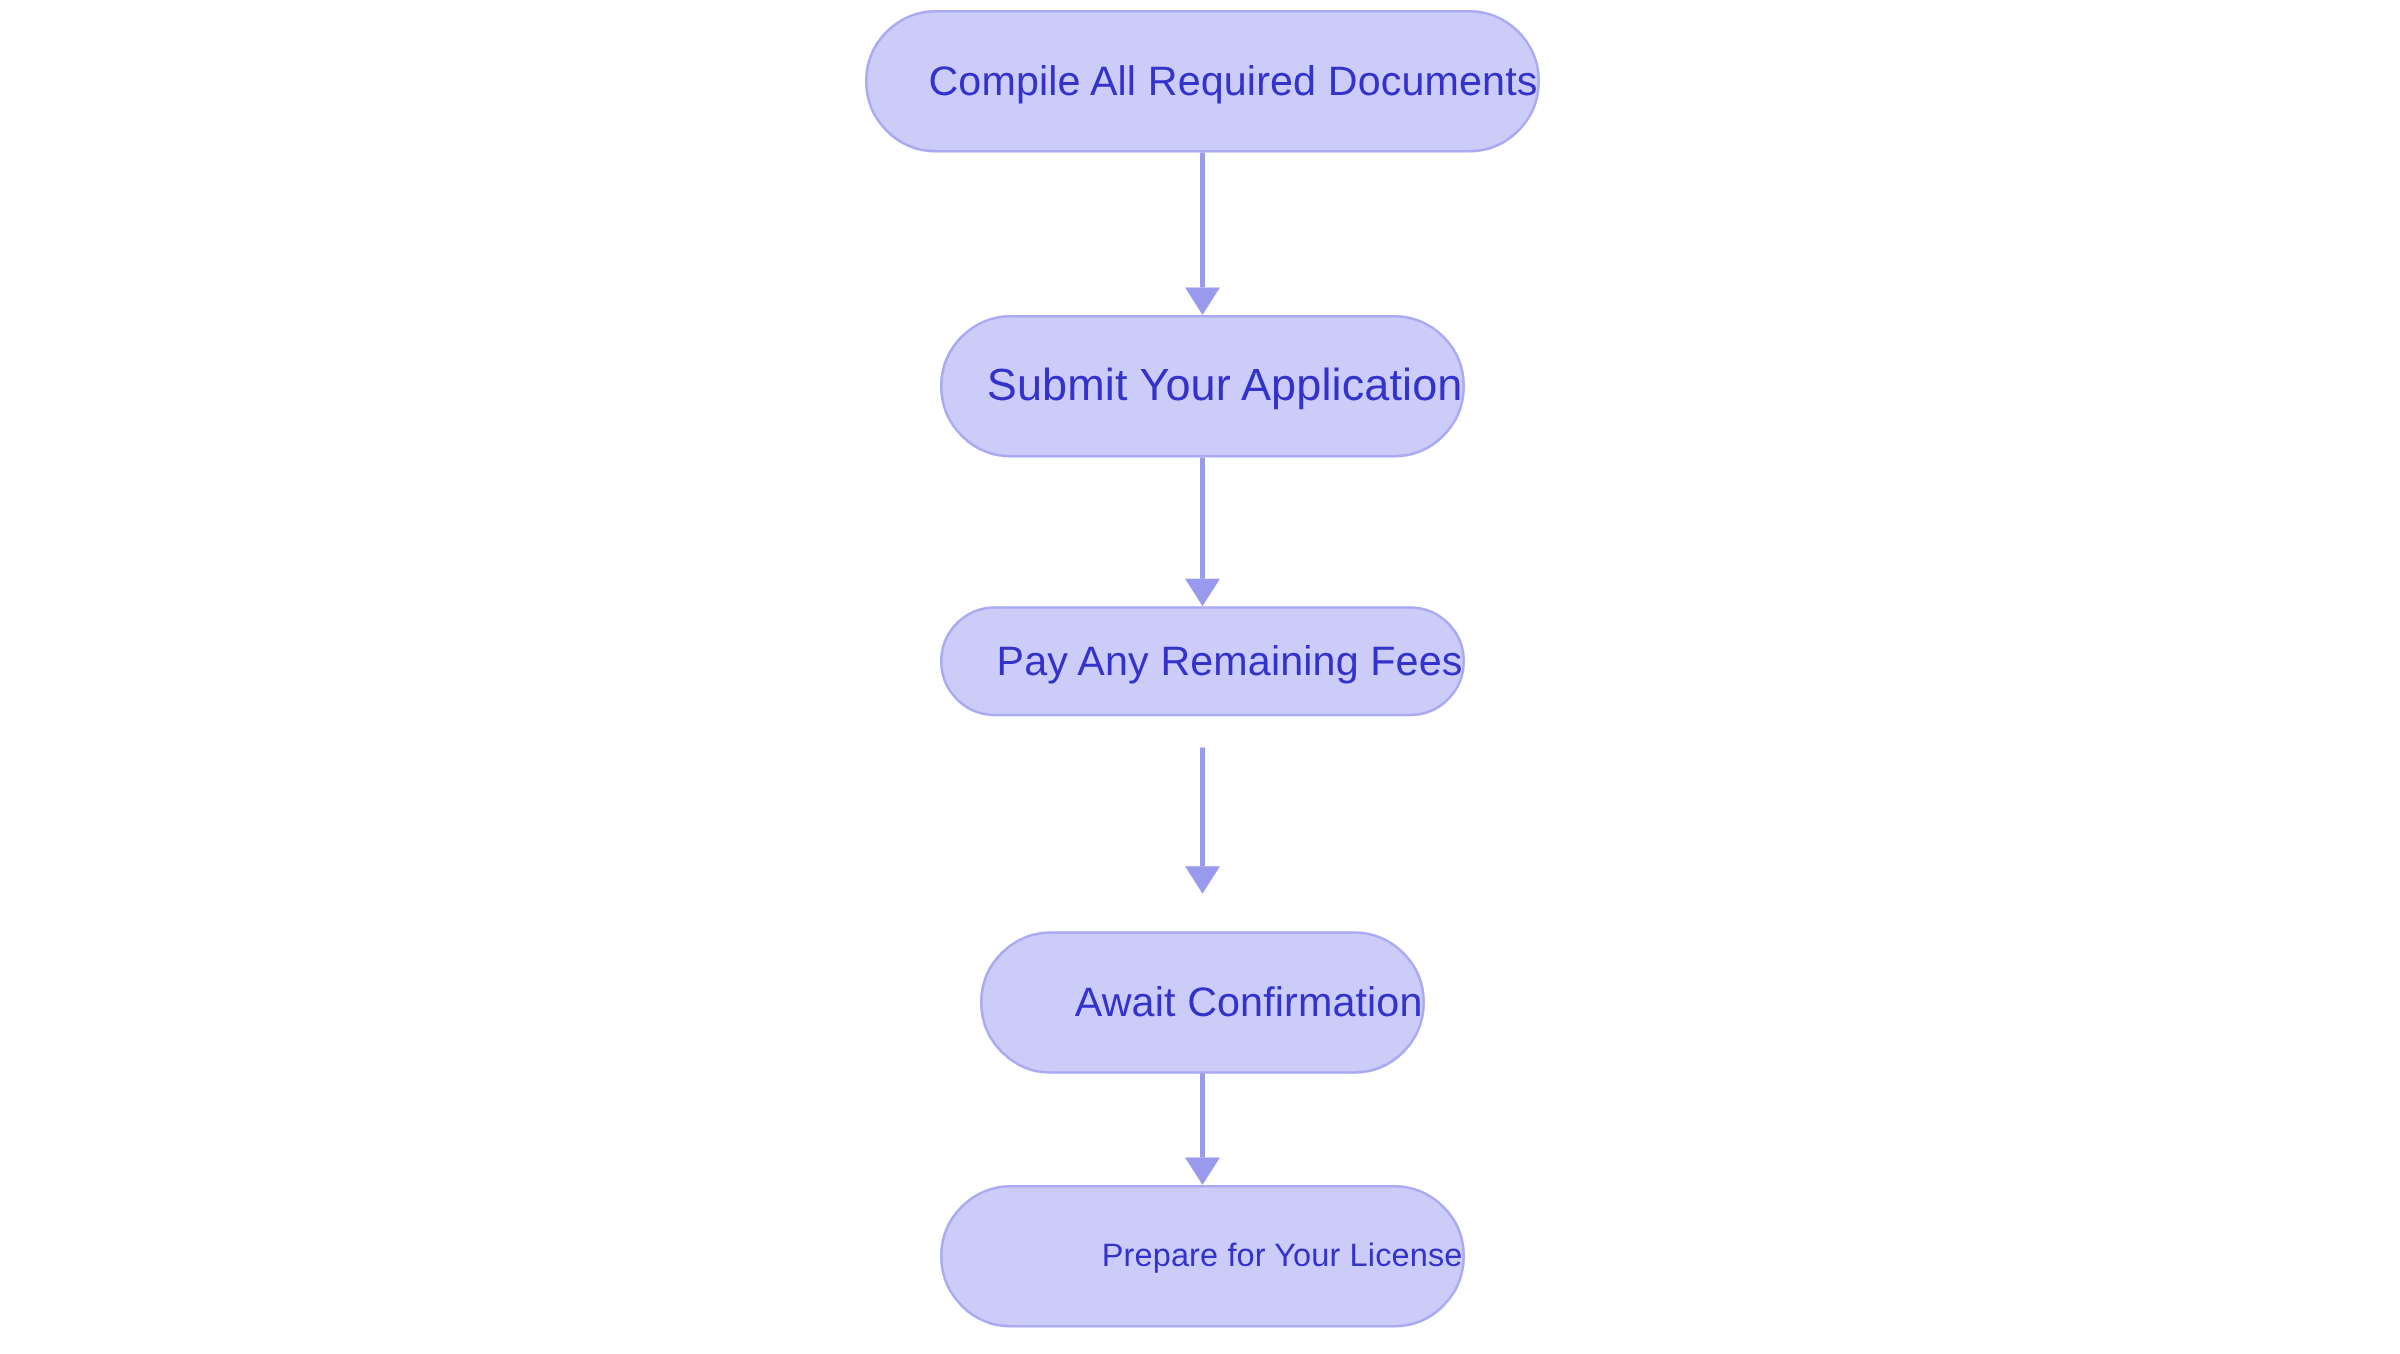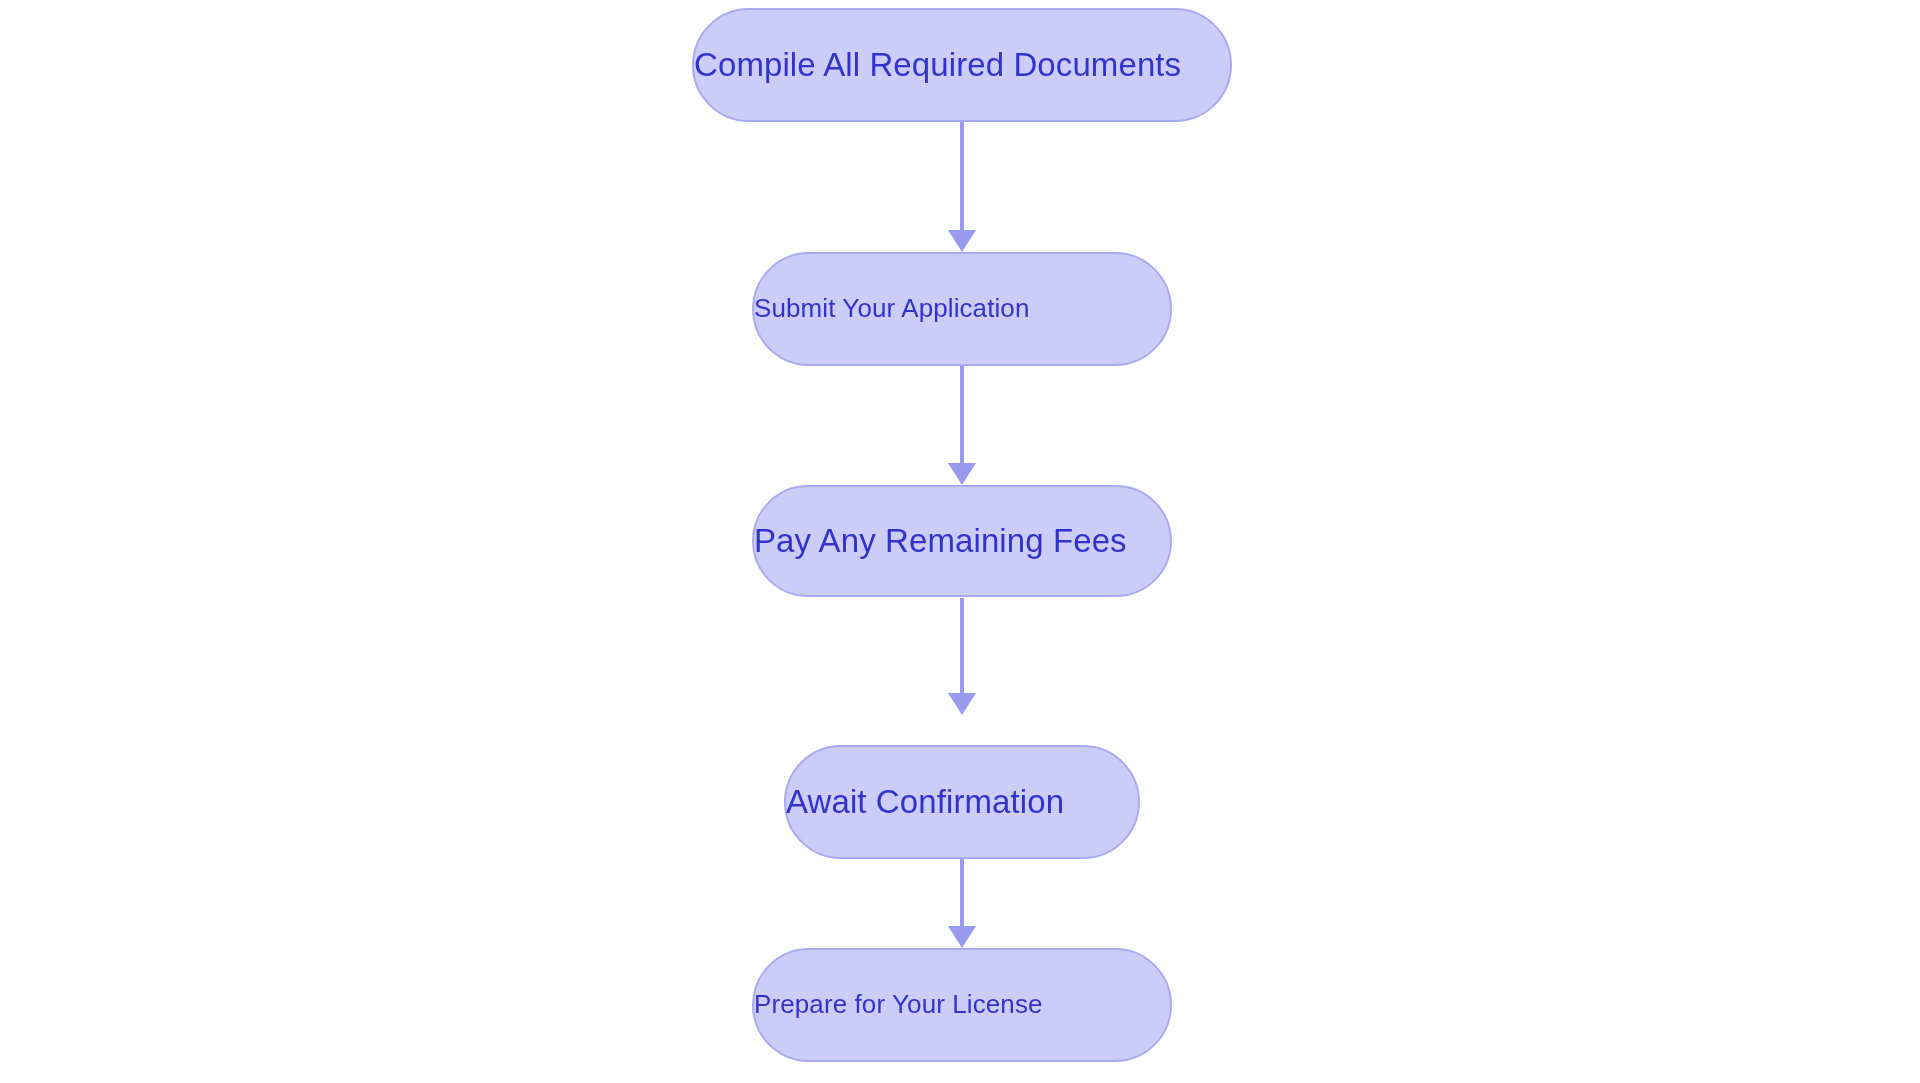--- a/index.html
+++ b/index.html
@@ -18,21 +18,21 @@
     position: relative;
     width: 1920px;
     height: 1083px;
     background: #ffffff;
   }
   .flow-node {
     position: absolute;
     box-sizing: border-box;
     display: flex;
     align-items: center;
-    justify-content: flex-start;
+    justify-content: flex-end;
     background: #ccccf9;
     border: 2px solid #6d28d9;
     border-radius: 999px;
     color: #3333cc;
     font-size: 33px;
     font-weight: 400;
     letter-spacing: 0.1px;
     line-height: 1;
     white-space: nowrap;
     z-index: 2;
@@ -80,25 +80,25 @@
     <svg viewBox="0 0 28 120" preserveAspectRatio="none" width="28" height="120">
       <line class="edge-line" x1="14" y1="0" x2="14" y2="98" stroke="#9999ee" stroke-width="4"></line>
       <polygon class="edge-head" points="0,98 28,98 14,120" fill="#9999ee"></polygon>
     </svg>
   </div>
 
   <div class="flow-node" style="left: 692px; top: 8px; width: 540px; height: 114px; background: rgb(204, 204, 249); border-color: rgb(170, 170, 242); color: rgb(51, 51, 204); font-size: 33px;">
     <span class="node-label">Compile All Required Documents</span>
   </div>
 
-  <div class="flow-node" style="left: 752px; top: 252px; width: 420px; height: 114px; background: rgb(204, 204, 249); border-color: rgb(170, 170, 242); color: rgb(51, 51, 204); font-size: 26px;">
+  <div class="flow-node" style="left: 752px; top: 252px; width: 420px; height: 114px; background: rgb(204, 204, 249); border-color: rgb(170, 170, 242); color: rgb(51, 51, 204); font-size: 36px;">
     <span class="node-label">Submit Your Application</span>
   </div>
 
-  <div class="flow-node" style="left: 752px; top: 485px; width: 420px; height: 112px; background: rgb(204, 204, 249); border-color: rgb(170, 170, 242); color: rgb(51, 51, 204); font-size: 33px;">
+  <div class="flow-node" style="left: 752px; top: 485px; width: 420px; height: 88px; background: rgb(204, 204, 249); border-color: rgb(170, 170, 242); color: rgb(51, 51, 204); font-size: 33px;">
     <span class="node-label">Pay Any Remaining Fees</span>
   </div>
 
   <div class="flow-node" style="left: 784px; top: 715px; width: 356px; height: 114px; background: rgb(204, 204, 249); border-color: rgb(170, 170, 242); color: rgb(51, 51, 204); font-size: 33px; margin-top: 30px;">
     <span class="node-label">Await Confirmation</span>
   </div>
 
   <div class="flow-node" style="left: 752px; top: 948px; width: 420px; height: 114px; background: rgb(204, 204, 249); border-color: rgb(170, 170, 242); color: rgb(51, 51, 204); font-size: 26px;">
     <span class="node-label">Prepare for Your License</span>
   </div>

